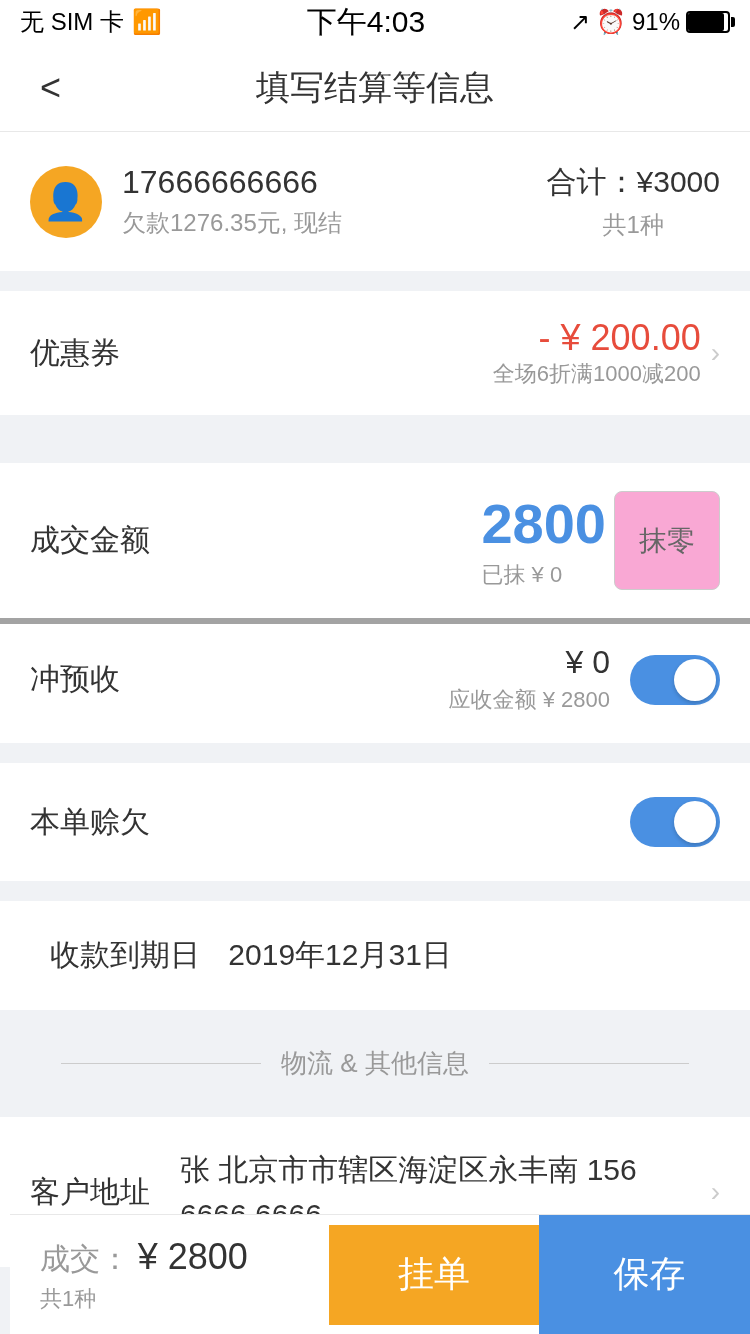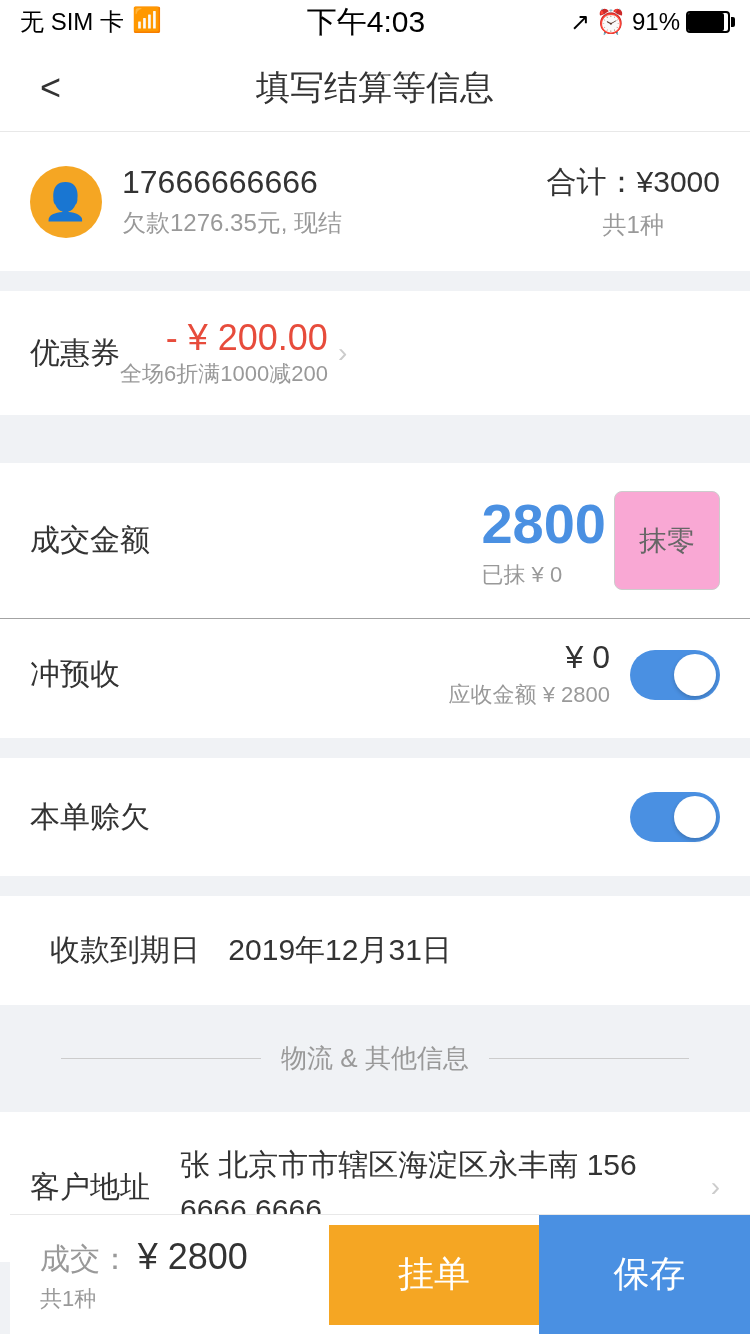--- a/index.html
+++ b/index.html
@@ -17,21 +17,21 @@
     .status-bar {
       height: 44px;
       background: #fff;
       display: flex;
       align-items: center;
       justify-content: space-between;
       padding: 0 20px;
       font-size: 24px;
       color: #000;
     }
-    .status-left { display: flex; gap: 8px; }
+    .status-left { display: flex; align-items: center; gap: 8px; }
     .status-center { font-size: 30px; font-weight: 500; }
     .status-right { display: flex; align-items: center; gap: 6px; font-size: 24px; }
     .battery-icon {
       display: inline-block;
       width: 44px;
       height: 22px;
       border: 2px solid #000;
       border-radius: 4px;
       position: relative;
     }
@@ -120,37 +120,38 @@
 
     
     .coupon-row {
       background: #fff;
       padding: 26px 30px;
       margin-bottom: 20px;
     }
     .coupon-inner {
       display: flex;
       align-items: center;
+      justify-content: space-between;
     }
     .coupon-label { font-size: 30px; color: #333; }
     .coupon-right { display: flex; align-items: center; gap: 10px; text-align: right; }
     .coupon-value { font-size: 36px; color: #e74c3c; font-weight: 500; }
     .coupon-desc { font-size: 22px; color: #999; }
 
     
     .amount-section {
       background: #fff;
       margin-bottom: 20px;
     }
     .amount-row {
       display: flex;
       align-items: center;
       justify-content: space-between;
       padding: 28px 30px;
-      border-bottom: 1px solid #a3a3a3;
+      border-bottom: 6px solid #a3a3a3;
       margin-top: 48px;
     }
     .amount-label { font-size: 30px; color: #333; }
     .amount-value-blue { font-size: 56px; color: #4a90e2; font-weight: 600; }
     .amount-sub { font-size: 22px; color: #999; margin-top: 4px; }
     .round-btn {
       border: 1px solid #ccc;
       border-radius: 8px;
       padding: 12px 24px;
       font-size: 28px;

